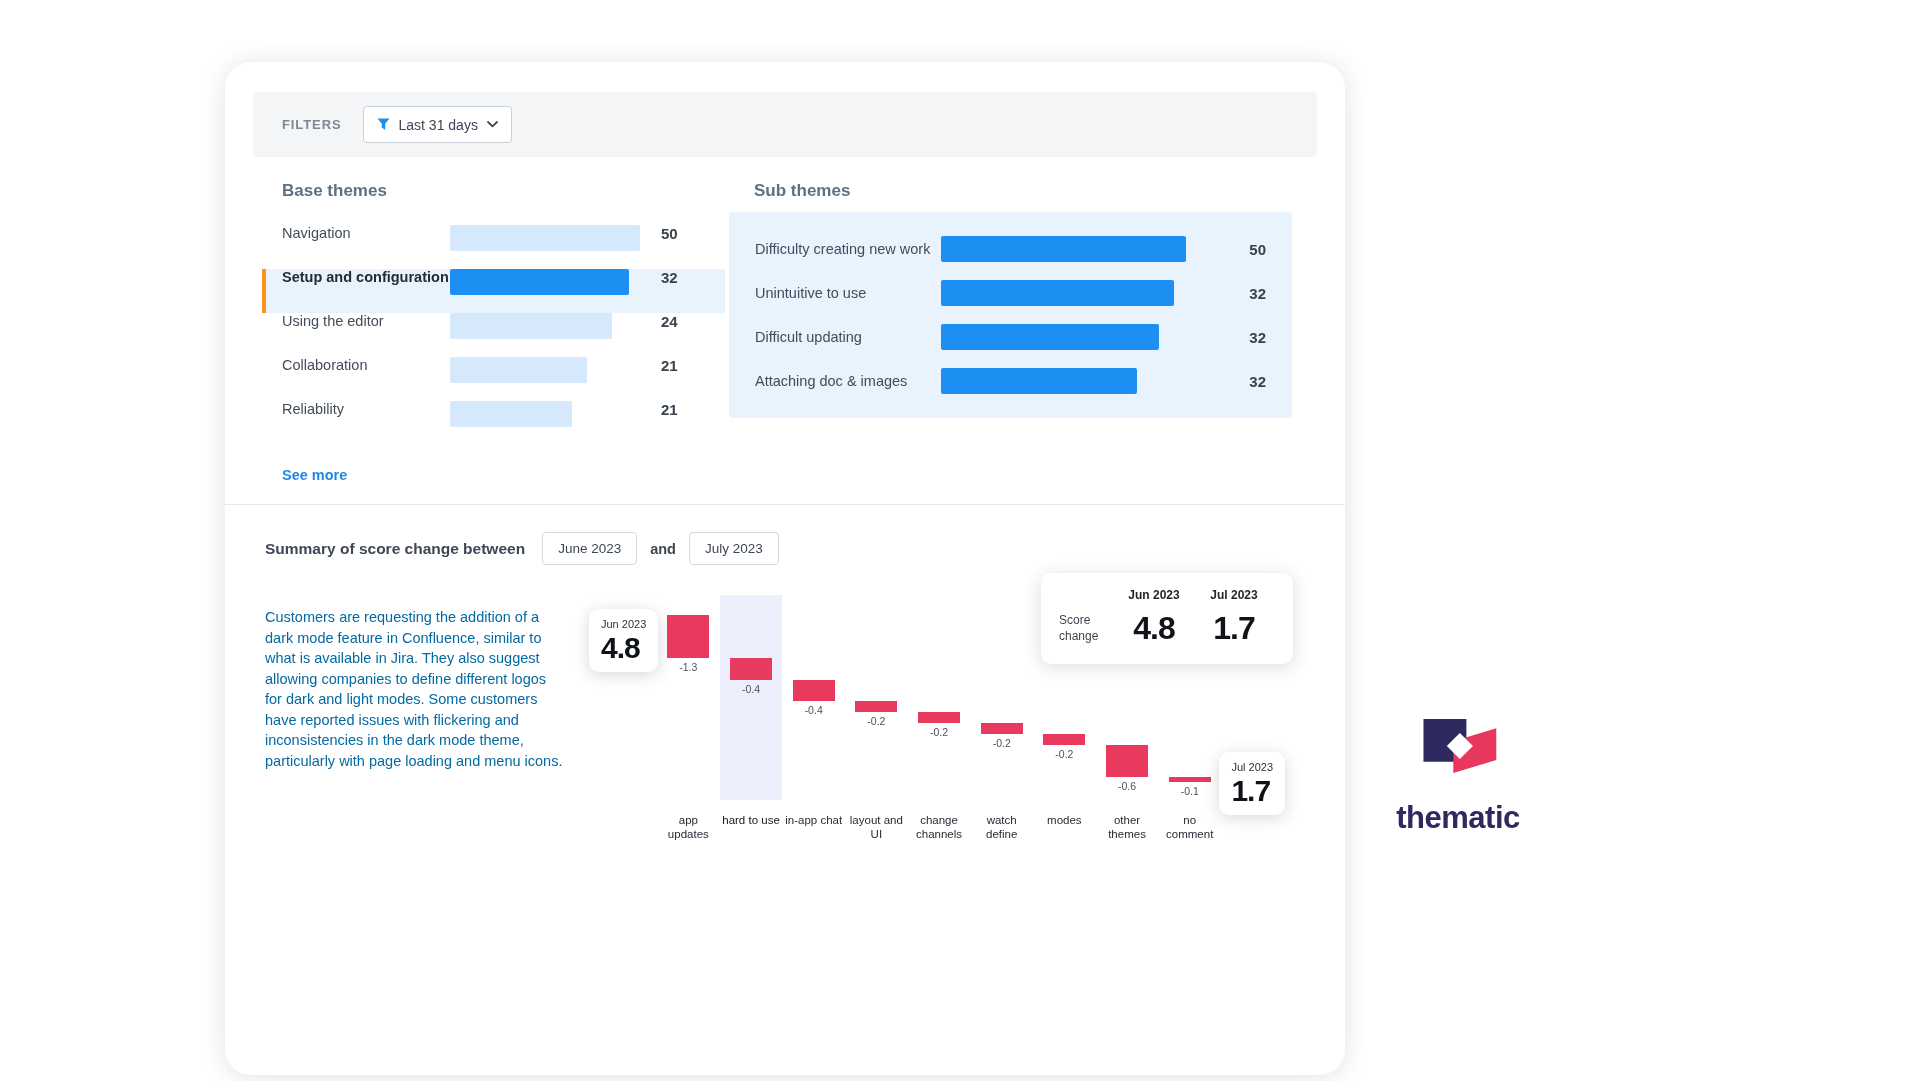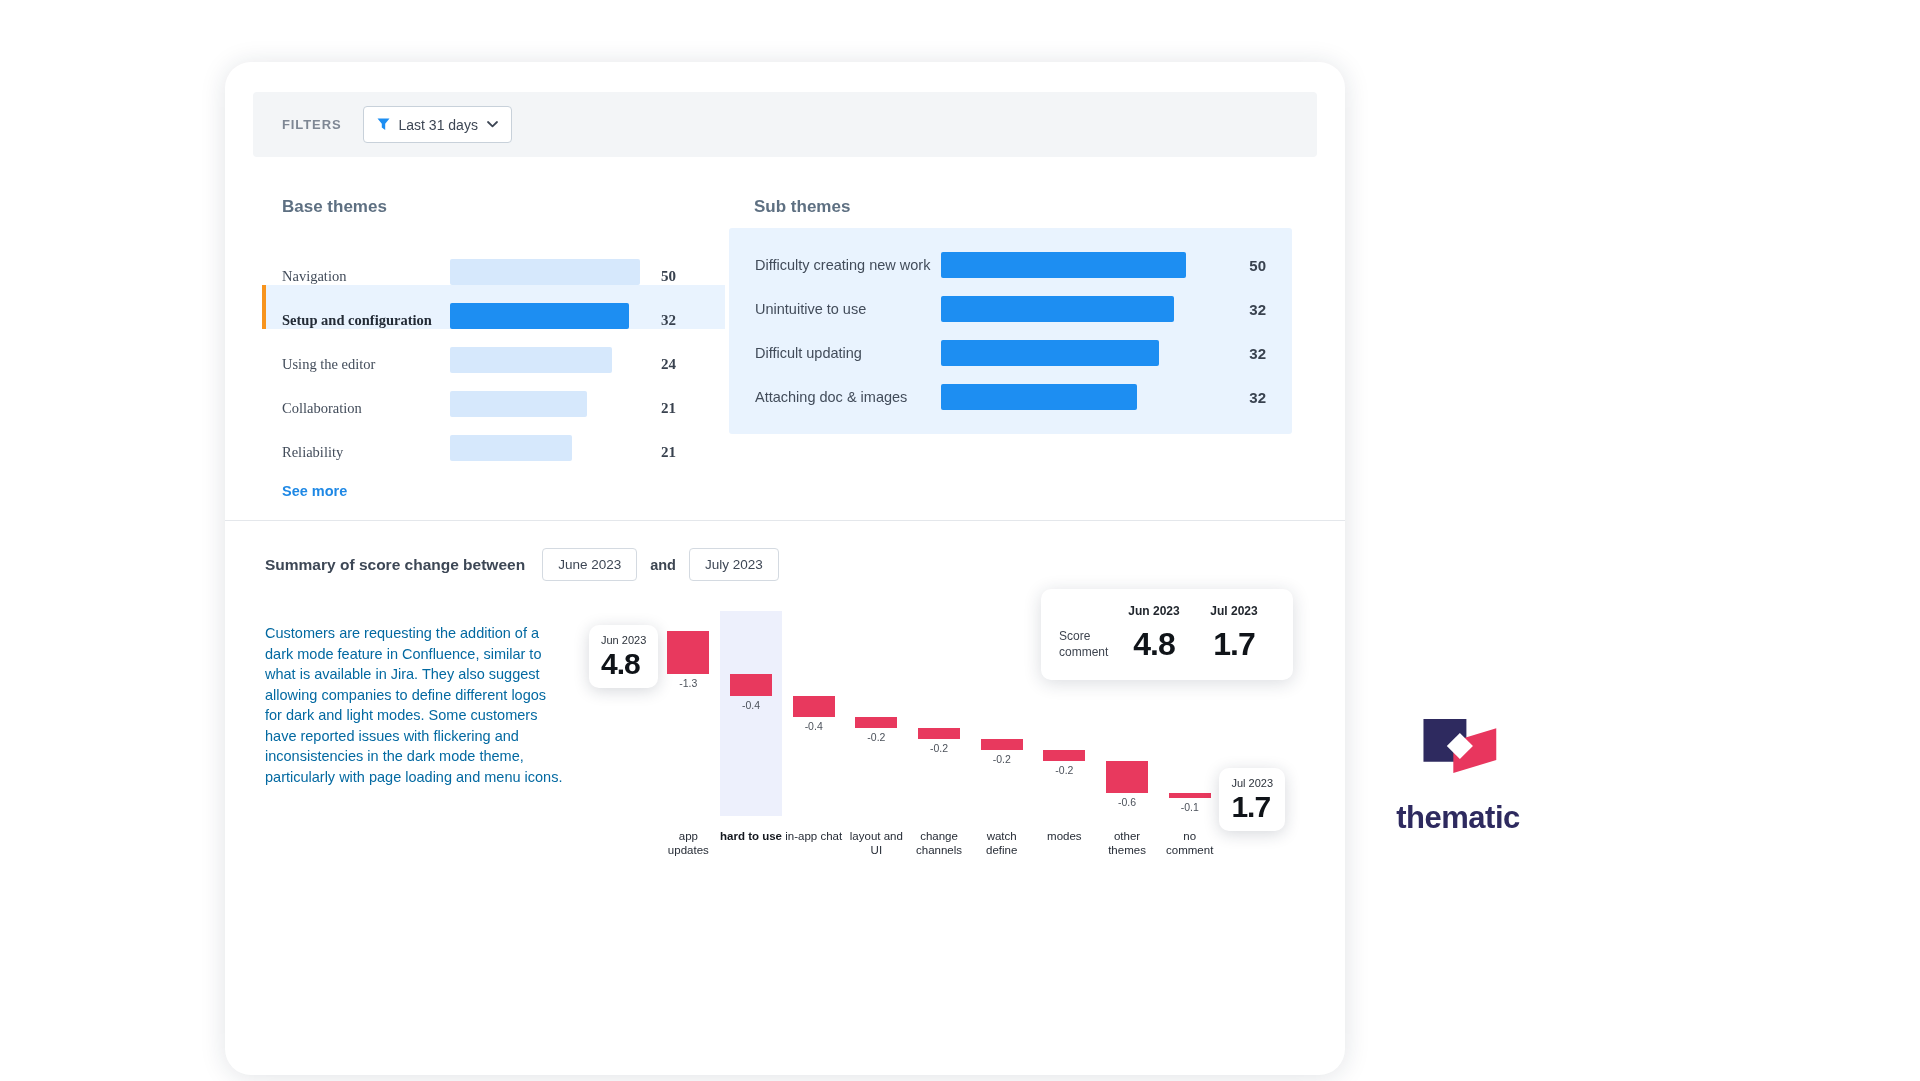--- a/index.html
+++ b/index.html
@@ -12,29 +12,29 @@
 
   
   .filters-bar { margin:30px 28px 0; height:65px; background:#f3f5f7; border-radius:4px;
                  display:flex; align-items:center; padding:0 29px; }
   .filters-label { font-size:13px; color:#7e8794; letter-spacing:.9px; font-weight:bold; }
   .dropdown { margin-left:21px; height:37px; background:#fff; border:1px solid #c8d1da; border-radius:4px;
               display:flex; align-items:center; gap:9px; padding:0 13px; cursor:pointer; }
   .dropdown-text { font-size:14px; color:#3d4654; }
 
   
-  .themes-section { display:flex; margin-top:40px; padding:0 28px 0 28px; }
+  .themes-section { display:flex; margin-top:24px; padding:0 28px 0 28px; }
   .themes-left { width:472px; }
   .themes-right { width:565px; margin-left:2px; }
   .section-heading { font-size:17px; font-weight:bold; color:#5e7082; }
   .themes-left .section-heading { margin:0 0 24px 29px; }
   .themes-right .section-heading { margin:0 0 11px 27px; }
 
   .bt-rows { margin-left:9px; }
-  .bt-row { position:relative; display:flex; align-items:flex-end; height:44px; padding-left:20px; cursor:pointer;font-family:Liberation Serif, serif; }
+  .bt-row { position:relative; display:flex; align-items:flex-start; height:44px; padding-left:20px; cursor:pointer; }
   .bt-row.selected { background:var(--panel-blue, #e9f3fe); }
   .bt-row .accent { display:none; position:absolute; left:0; top:0; bottom:0; width:4px;
                     background:var(--accent-orange, #f7941e); }
   .bt-row.selected .accent { display:block; }
   .bt-label { width:168px; font-size:14.5px; color:#424c5a; }
   .bt-row.selected .bt-label { font-weight:bold; color:#232b36; }
   .bt-track { width:190px; height:26px; }
   .bar { display:block; height:26px; border-radius:2px; background:var(--bar-light-blue, #d6e8fc); }
   .bt-row.selected .bar { background:var(--bar-blue, #1d8ef2); }
   .bt-value { margin-left:21px; font-size:15px; font-weight:bold; color:#39424f; }
@@ -65,21 +65,21 @@
 
   .waterfall-wrap { position:relative; flex:1; margin-left:24px; height:278px; }
   .wf-columns { position:absolute; left:68px; right:72px; top:8px; display:flex; }
   .wf-col { flex:1; min-width:0; }
   .wf-plot { position:relative; height:205px; }
   .wf-plot.hl { background:var(--highlight-column, #edf0fc); }
   .wf-bar { position:absolute; left:50%; transform:translateX(-50%); width:42px;
             background:var(--waterfall-red, #e8395e); cursor:pointer; }
   .wf-val { position:absolute; left:-6px; right:-6px; text-align:center; font-size:10.5px; color:#4c525b; }
   .wf-cat { margin-top:13px; text-align:center; font-size:11.5px; line-height:1.25; color:#262c36; }
-  .wf-cat.hl-cat { font-weight:bold; color:#14181f;text-align:center; }
+  .wf-cat.hl-cat { font-weight:normal; color:#14181f;text-align:center; }
 
   .wf-badge { position:absolute; background:#fff; border-radius:10px;
               box-shadow:0 3px 16px rgba(25,39,62,.18); padding:9px 12px 7px; }
   .badge-start { left:0; top:22px; }
   .badge-end { right:8px; top:165px; }
   .badge-period { font-size:11px; color:#2c323b; margin-bottom:1px; }
   .badge-score { font-size:30px; font-weight:bold; color:#0f1318; letter-spacing:-1px; }
 
   .score-card { position:absolute; top:-14px; right:0; background:#fff; border-radius:10px;
                 box-shadow:0 3px 18px rgba(25,39,62,.16); padding:15px 22px 17px 18px;
@@ -286,21 +286,21 @@
 
         <div class="wf-badge badge-end">
           <div class="badge-period">Jul 2023</div>
           <div class="badge-score">1.7</div>
         </div>
 
         <div class="score-card">
           <div class="sc-cell"></div>
           <div class="sc-head">Jun 2023</div>
           <div class="sc-head">Jul 2023</div>
-          <div class="sc-label">Score comment</div>
+          <div class="sc-label">Score change</div>
           <div class="sc-val">4.8</div>
           <div class="sc-val">1.7</div>
         </div>
 
       </div>
     </div>
   </div>
 
   <div class="brand">
     <svg width="84" height="84" viewBox="0 0 90 90">

